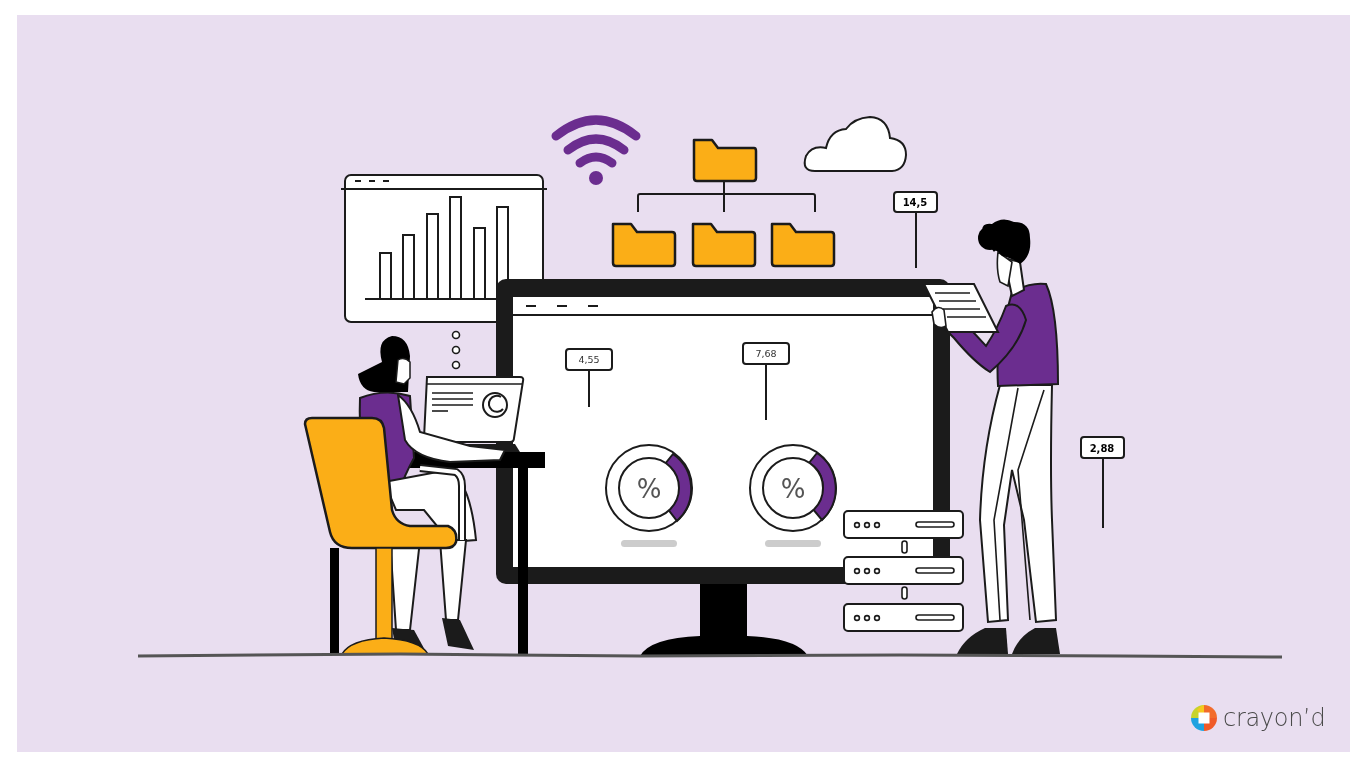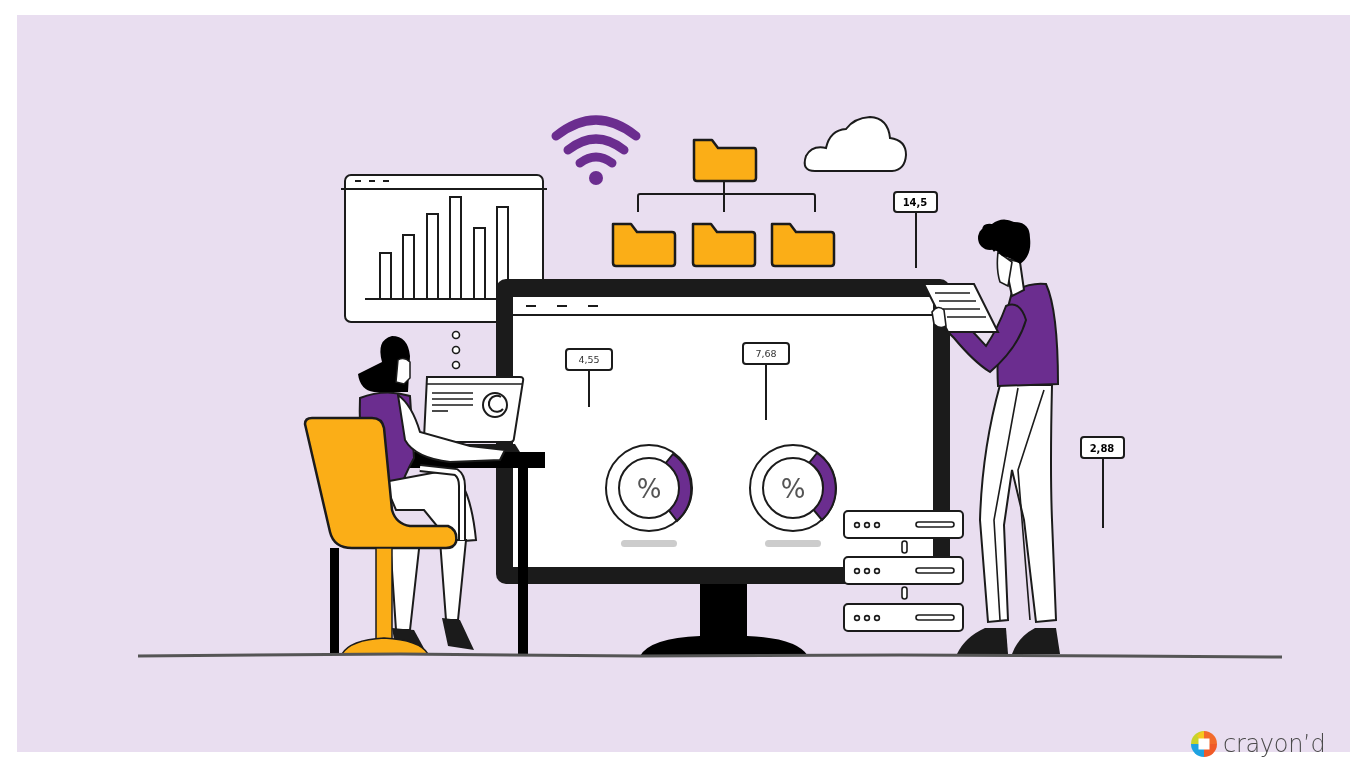--- a/index.html
+++ b/index.html
@@ -2,21 +2,21 @@
 <html><head>
 <meta charset="utf-8">
 <style>
   html, body { margin:0; padding:0; background:#ffffff; }
   body { width:1366px; height:768px; position:relative; overflow:hidden; font-family:"Liberation Sans", sans-serif; }
   .panel { position:absolute; left:17px; top:15px; width:1333px; height:737px; background:#e9def0; overflow:hidden; }
   svg.scene { position:absolute; left:0; top:0; width:1366px; height:768px; }
   .tag-text-small { font-family:"DejaVu Sans", sans-serif; font-size:9.5px; fill:#333333; }
   .tag-text-bold { font-family:"DejaVu Sans", sans-serif; font-size:10px; font-weight:bold; fill:#000000; }
   .pct-text { font-family:"DejaVu Sans", sans-serif; font-size:26px; fill:#555555; }
-  .brand { position:absolute; left:1191px; top:703px; height:30px; display:flex; align-items:center; gap:6px;margin-top:26px; }
+  .brand { position:absolute; left:1191px; top:703px; height:30px; display:flex; align-items:center; gap:6px; }
   .brand-logo { width:26px; height:26px; position:relative; }
   .brand-name { font-family:"DejaVu Sans", sans-serif; font-weight:300; font-size:24px; color:#4a4a4a; letter-spacing:-0.3px; line-height:1; }
 </style>
 </head>
 <body>
 
 <div class="panel"></div>
 
 <svg class="scene" viewBox="0 0 1366 768" xmlns="http://www.w3.org/2000/svg">
 

